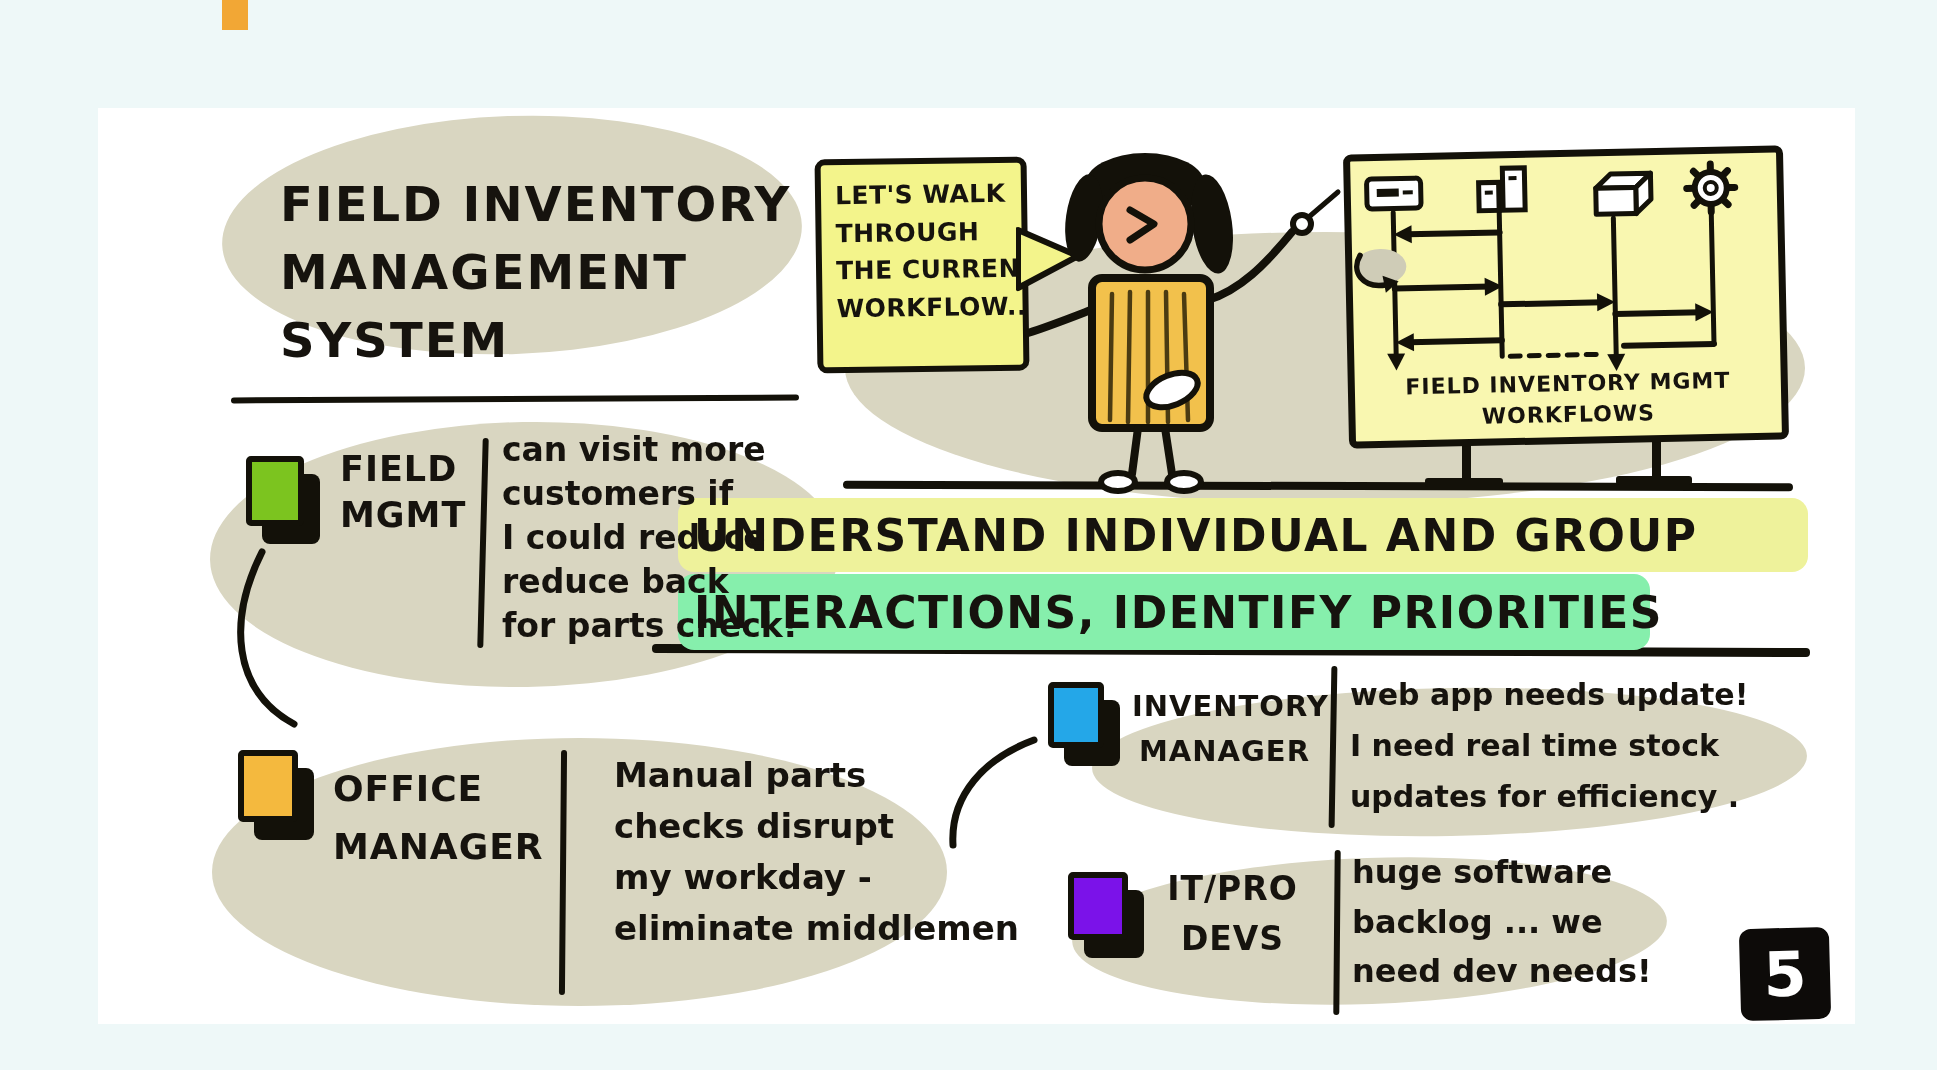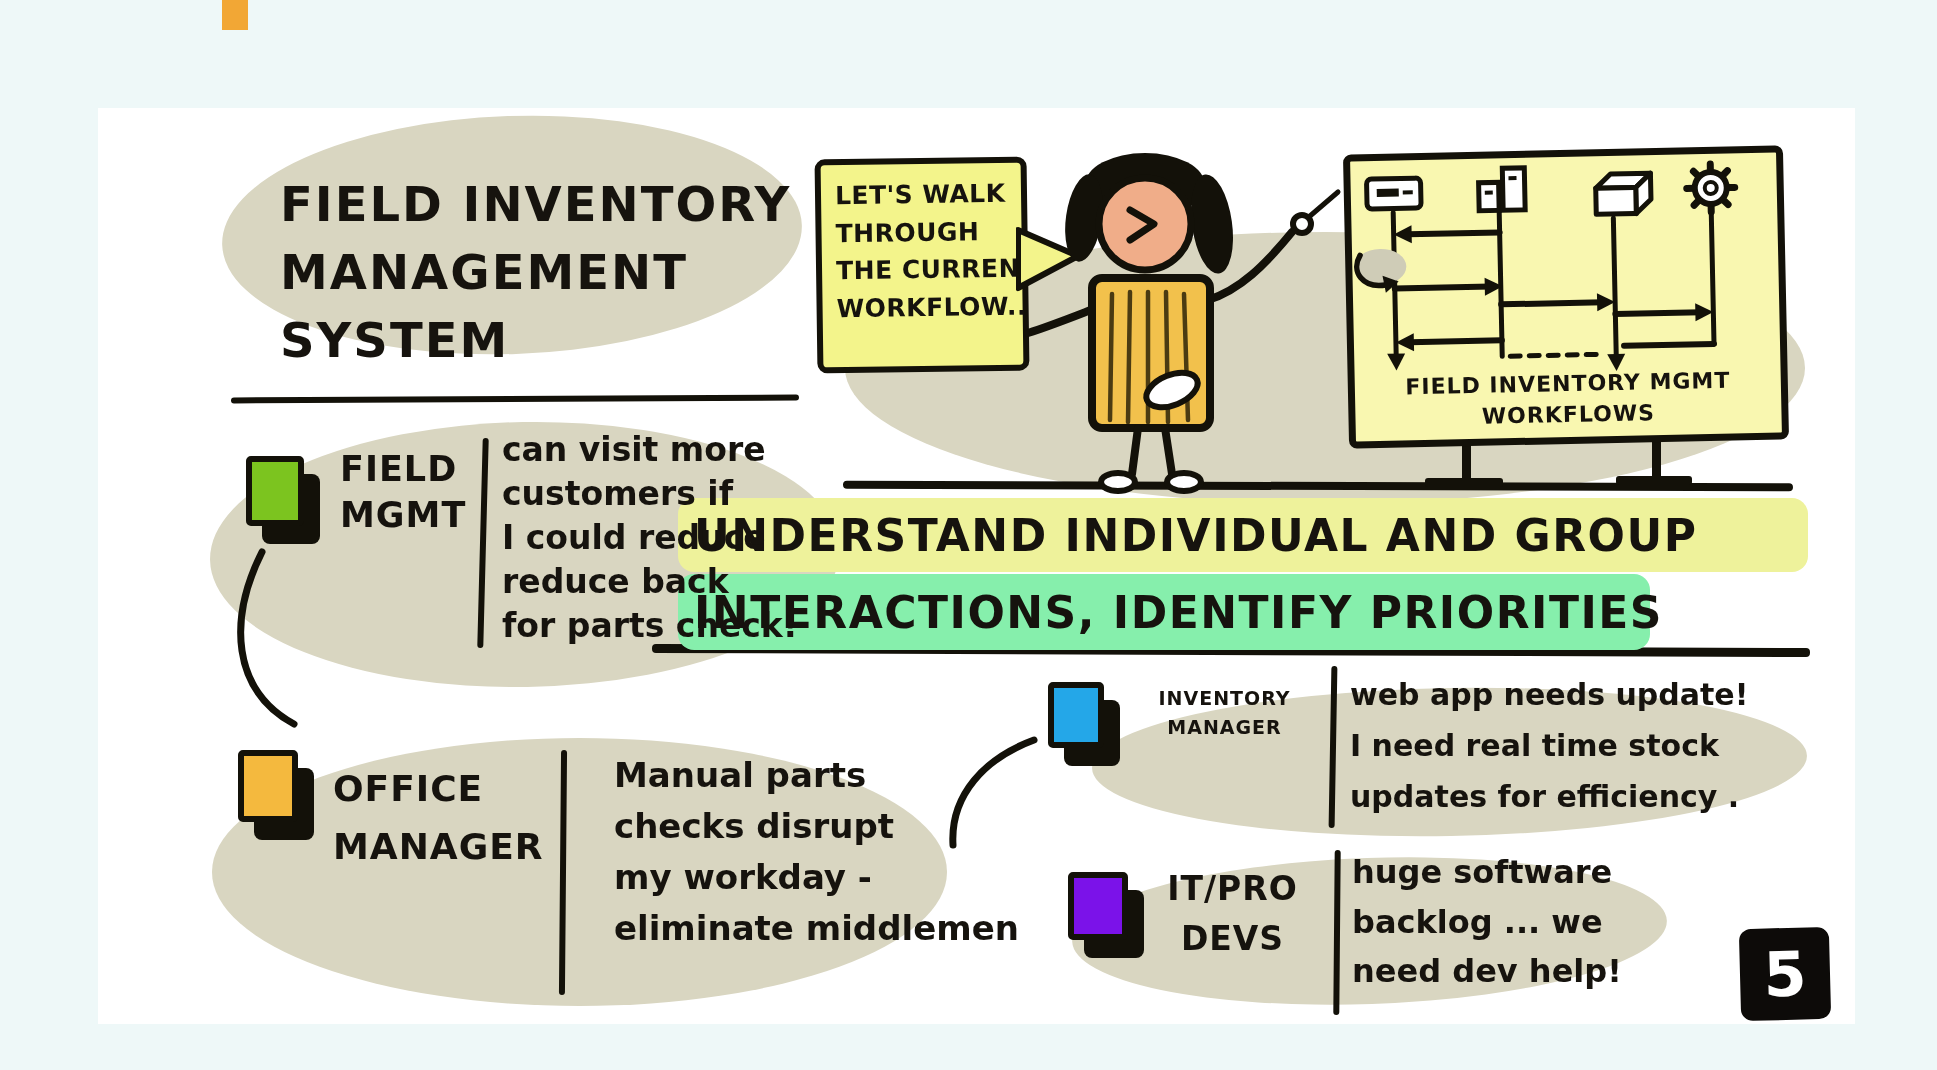--- a/index.html
+++ b/index.html
@@ -99,21 +99,21 @@
     <div>Manual parts</div>
     <div>checks disrupt</div>
     <div>my workday -</div>
     <div>eliminate middlemen</div>
   </div>
 
   <div class="abs" style="left:1048px;top:682px;width:56px;height:66px;">
     <div class="marker-shadow"></div>
     <div class="marker-face" style="background: rgb(36, 167, 232);"></div>
   </div>
-  <div class="abs label hand" style="left:1132px;top:684px;width:185px;text-align:center;font-size:19px;line-height:1.55;">
+  <div class="abs label hand" style="left:1132px;top:684px;width:185px;text-align:center;font-size:29px;line-height:1.55;">
     <div>INVENTORY</div>
     <div>MANAGER</div>
   </div>
   <div class="abs ink divider" style="left:1330px;top:666px;height:162px;transform:rotate(1deg);"></div>
   <div class="abs quote hand" style="left:1350px;top:662px;font-size:30px;line-height:1.7;margin-top:7px;">
     <div>web app needs update!</div>
     <div>I need real time stock</div>
     <div>updates for efficiency .</div>
   </div>
 
@@ -122,21 +122,21 @@
     <div class="marker-face" style="background: rgb(123, 18, 233);"></div>
   </div>
   <div class="abs label hand" style="left:1150px;top:864px;width:165px;text-align:center;font-size:33px;line-height:1.5;">
     <div>IT/PRO</div>
     <div>DEVS</div>
   </div>
   <div class="abs ink divider" style="left:1334px;top:850px;height:165px;transform:rotate(0.5deg);"></div>
   <div class="abs quote hand" style="left:1352px;top:848px;font-size:32px;line-height:1.55;">
     <div>huge software</div>
     <div>backlog ... we</div>
-    <div>need dev help!</div>
+    <div>need dev needs!</div>
   </div>
 
   <div class="abs bubble" style="background: rgb(243, 244, 139);">
     <div>LET'S WALK</div>
     <div>THROUGH</div>
     <div>THE CURRENT</div>
     <div>WORKFLOW..</div>
   </div>
   <svg class="abs" style="left:1016px;top:226px;" width="70" height="70" viewBox="0 0 70 70">
     <polygon points="2,4 62,30 2,62" stroke="#131109" stroke-width="6" stroke-linejoin="round" style="fill: rgb(243, 244, 139);"></polygon>

